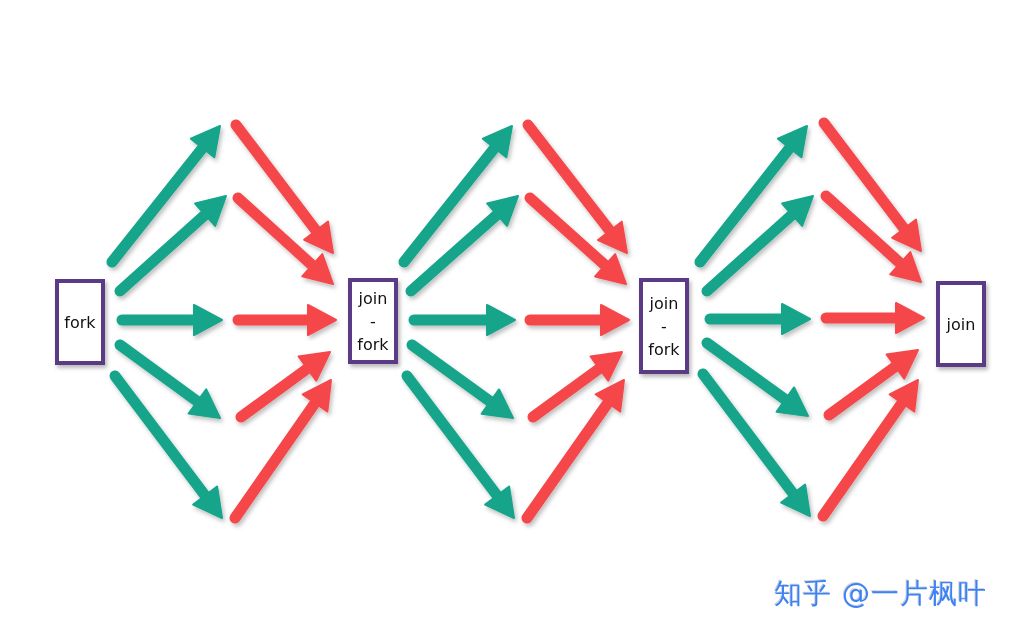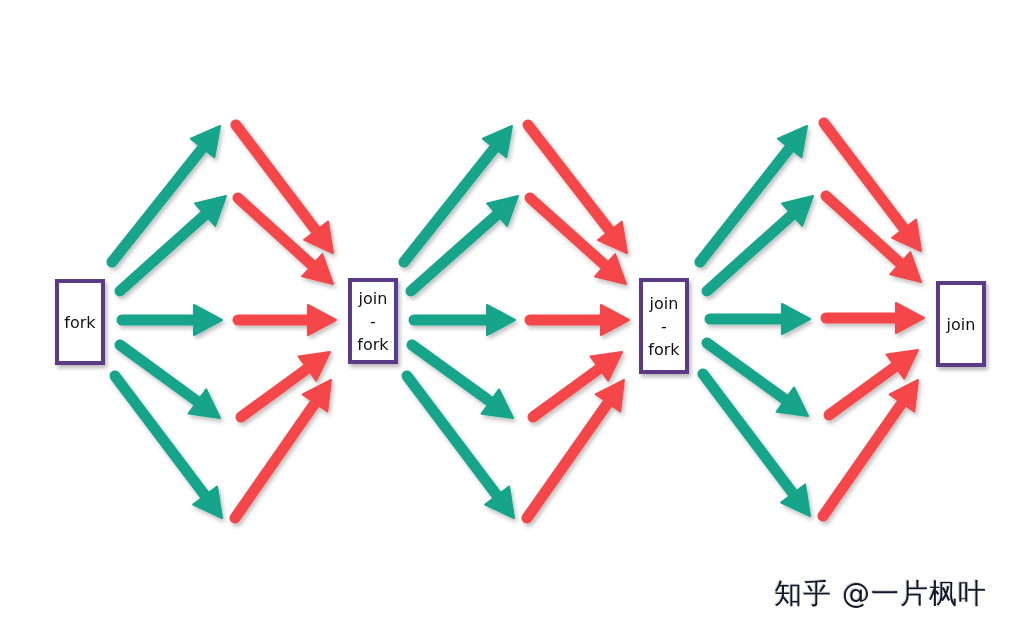--- a/index.html
+++ b/index.html
@@ -15,21 +15,21 @@
       display: flex; flex-direction: column; align-items: center; justify-content: center;
       color: #111111;
       font-size: 16px;
       line-height: 23px;
       text-align: center;
       font-family: "DejaVu Sans", sans-serif;
     }
     .node span { display: block; }
     .watermark {
       position: absolute; left: 774px; top: 575px;
-      font-size: 28px; color: #0f172a; letter-spacing: 1px;
+      font-size: 28px; color: #3b82f6; letter-spacing: 1px;
       font-family: "DejaVu Sans", sans-serif;
       text-shadow: 1px 1px 0 rgba(255,255,255,0.9), -1px -1px 0 rgba(120,120,120,0.35);
       white-space: nowrap;
     }
   </style>
 </head>
 <body>
 
 <svg id="canvas" xmlns="http://www.w3.org/2000/svg" width="1023" height="635" viewBox="0 0 1023 635">
   <defs>

